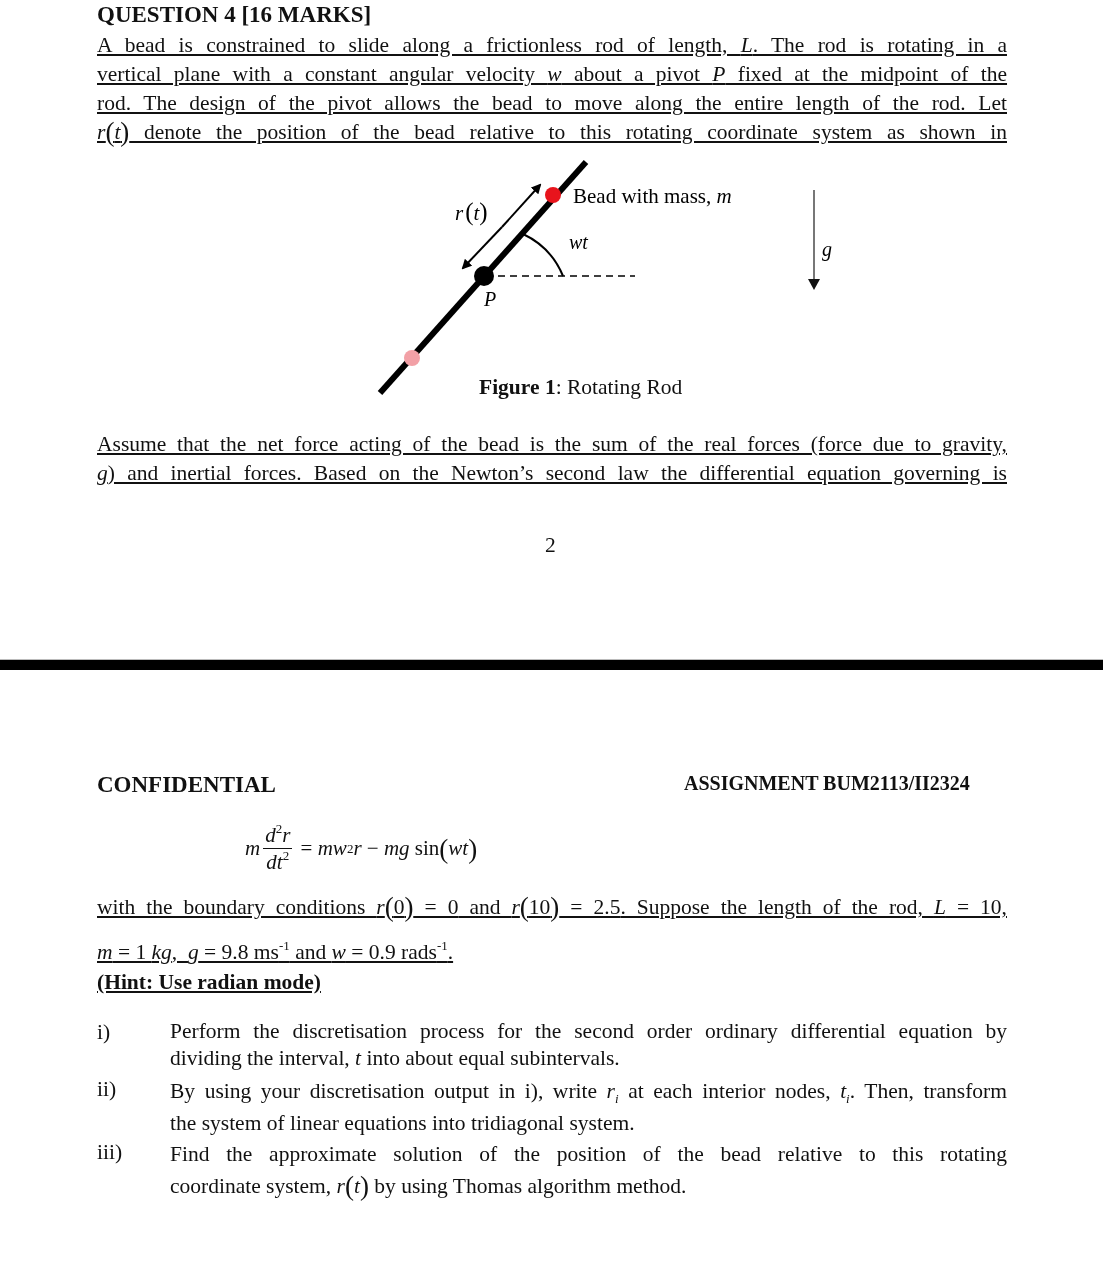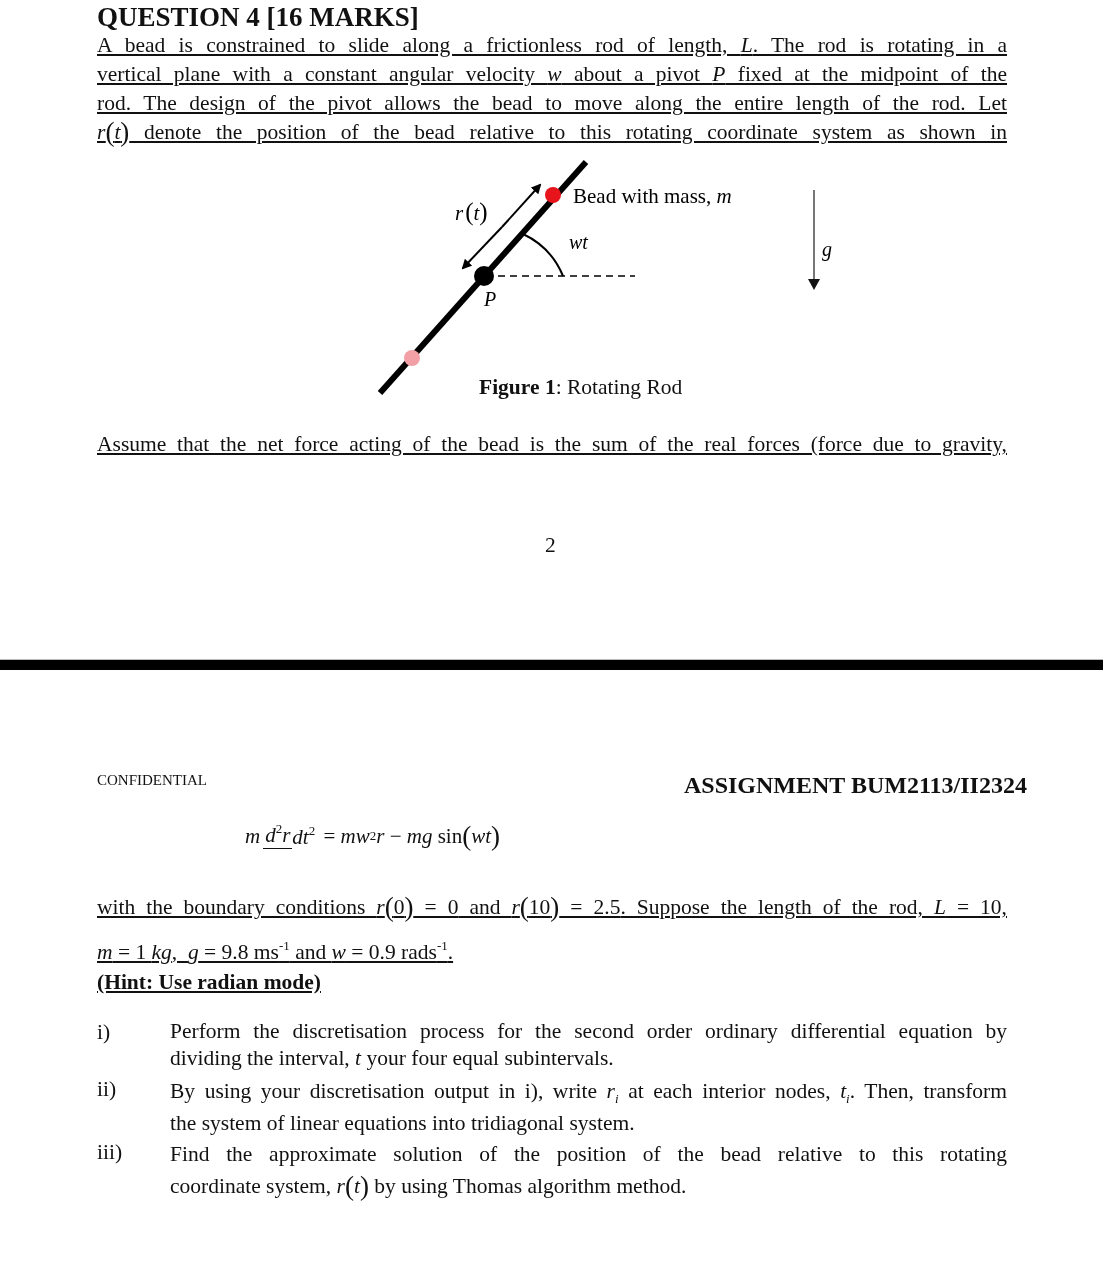--- a/index.html
+++ b/index.html
@@ -7,28 +7,28 @@
       width: 1103px; height: 1273px; position: relative; overflow: hidden;
       font-family: "Liberation Serif", "DejaVu Serif", serif;
       color: #111; font-size: 21.5px;
     }
     .abs { position: absolute; }
     .para { position: absolute; left: 97px; width: 910px; line-height: 29px; text-align: justify; }
     .para .line { display: block; text-align-last: justify; white-space: nowrap; text-decoration: underline; }
     .para .line.last { text-align-last: left; }
     i, .it { font-style: italic; }
     b { font-weight: bold; }
-    .heading { left: 97px; top: 2px; font-weight: bold; font-size: 27px; }
+    .heading { left: 97px; top: 2px; font-weight: bold; font-size: 23px; }
     .figcap { left: 439px; top: 375px; font-size: 21.5px; margin-left: 40px; }
     .pagenum { left: 545px; top: 533px; font-size: 21.5px; }
     .pagebar { left: 0; top: 659px; width: 1103px; height: 10px; background: #000; border-top: 1px solid #bbb; }
-    .hdr-left { left: 97px; top: 772px; font-weight: normal; font-size: 15px; }
-    .hdr-right { left: 684px; top: 772px; font-weight: bold; font-size: 24px; text-align: center; }
+    .hdr-left { left: 97px; top: 772px; font-weight: bold; font-size: 23px; }
+    .hdr-right { left: 684px; top: 772px; font-weight: bold; font-size: 20px; text-align: center; }
     .equation { left: 245px; top: 823px; font-size: 21px; display: flex; align-items: center; }
-    .frac { display: inline-flex; flex-direction: row; align-items: center; margin: 0 3px; }
+    .frac { display: inline-flex; flex-direction: column; align-items: center; margin: 0 3px; }
     .frac .num { border-bottom: 1.3px solid #111; padding: 0 2px 1px; line-height: 24px; }
     .frac .den { padding-top: 1px; line-height: 24px; }
     sup { font-size: 13px; vertical-align: 9px; line-height: 0; }
     sub { font-size: 13px; vertical-align: -5px; line-height: 0; }
     .paren { font-size: 27px; line-height: 0; vertical-align: -2px; font-weight: 300; }
     .list-item { position: absolute; left: 97px; width: 910px; line-height: 29px; }
     .list-item .num { position: absolute; left: 0; top: 0; }
     .list-item .body { position: absolute; left: 73px; width: 837px; }
     .list-item .body .line { display: block; text-align: justify; text-align-last: justify; white-space: nowrap; }
     .list-item .body .line.last { text-align-last: left; }
@@ -66,20 +66,21 @@
   <text x="484" y="306" font-size="20" font-style="italic">P</text>
   <line x1="814" y1="190" x2="814" y2="280" stroke="#555" stroke-width="1.6"></line>
   <path d="M808,279 L820,279 L814,290 z" fill="#111"></path>
   <text x="822" y="256" font-size="20" font-style="italic">g</text>
 </svg>
 
 <div class="abs figcap"><b>Figure 1</b><span>: Rotating Rod</span></div>
 
 <div class="para" style="top:430px;">
   <span class="line">Assume that the net force acting of the bead is the sum of the real forces (force due to gravity,</span>
+  <span class="line"><i>g</i><span>) and inertial forces. Based on the Newton’s second law the differential equation governing is</span></span>
 </div>
 
 <div class="abs pagenum">2</div>
 
 <div class="abs pagebar"></div>
 
 <div class="abs hdr-left">CONFIDENTIAL</div>
 <div class="abs hdr-right">ASSIGNMENT BUM2113/II2324</div>
 
 <div class="abs equation">
@@ -103,21 +104,21 @@
 <div class="para" style="top:889px; line-height:37px;">
   <span class="line" style="white-space:pre; text-align-last:justify;"><span>with the boundary conditions </span><i>r</i><span class="paren">(</span><span>0</span><span class="paren">)</span><span> = 0</span><span> and </span><i>r</i><span class="paren">(</span><span>10</span><span class="paren">)</span><span> = 2.5</span><span>. Suppose the length of the rod, </span><i>L</i><span> = 10,</span></span>
   <span class="line last" style="white-space:pre; line-height:30px;margin-top:11px;"><i>m</i><span> = 1 </span><i>kg</i><span>,  </span><i>g</i><span> = 9.8 ms</span><sup>-1</sup><span> and </span><i>w</i><span> = 0.9 rads</span><sup>-1</sup><span>.</span></span>
   <span class="line last" style="line-height:30px;"><b>(Hint: Use radian mode)</b></span>
 </div>
 
 <div class="list-item" style="top:1018px;">
   <span class="num">i)</span>
   <div class="body" style="line-height:27px;">
     <span class="line">Perform the discretisation process for the second order ordinary differential equation by</span>
-    <span class="line last"><span>dividing the interval, </span><i>t</i><span> your four equal subintervals.</span></span>
+    <span class="line last"><span>dividing the interval, </span><i>t</i><span> into about equal subintervals.</span></span>
   </div>
 </div>
 
 <div class="list-item" style="top:1075px;">
   <span class="num">ii)</span>
   <div class="body" style="line-height:32px;">
     <span class="line" style="white-space:pre"><span>By using your discretisation output in i), write </span><i>r</i><sub class="it">i</sub><span> at each interior nodes, </span><i>t</i><sub class="it">i</sub><span>. Then, transform</span></span>
     <span class="line last">the system of linear equations into tridiagonal system.</span>
   </div>
 </div>

